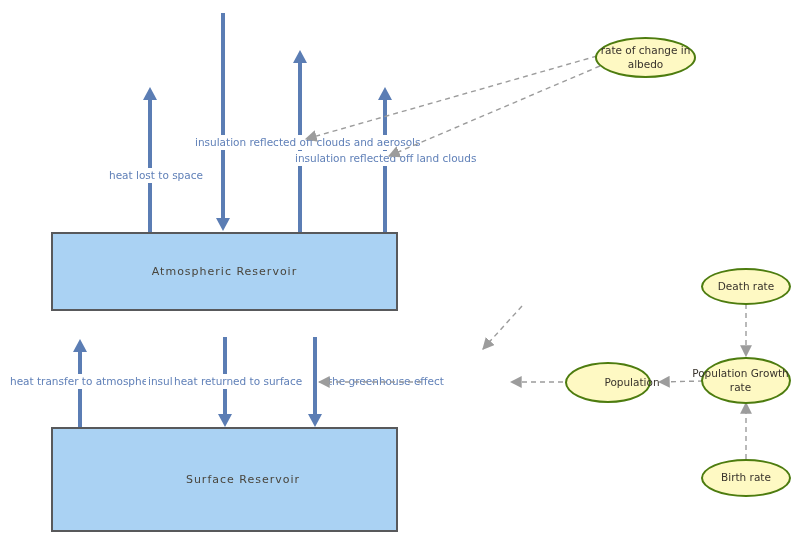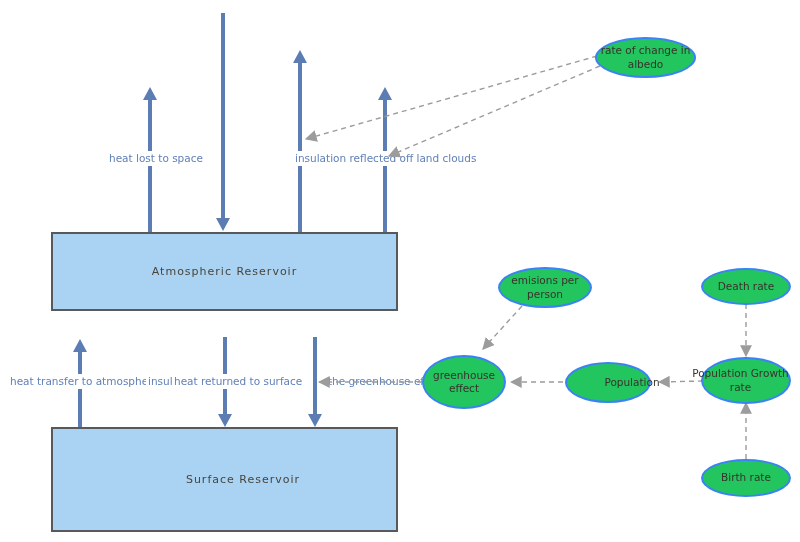--- a/index.html
+++ b/index.html
@@ -22,21 +22,21 @@
   .head.down{border-left:7px solid transparent;border-right:7px solid transparent;border-top:13px solid #5b7db4;}
   
   .flabel{
     position:absolute;font-size:10.5px;color:#6080b8;background:#ffffff;
     white-space:nowrap;z-index:2;padding:1px 2px;line-height:1.2;
   }
   
   #connectors{position:absolute;left:0;top:0;z-index:3;pointer-events:none;}
   
   .node{
-    position:absolute;background:#22c55e;border:2px solid #3b82f6;border-radius:50%;
+    position:absolute;background:#fef9c3;border:2px solid #4d7c0f;border-radius:50%;
     display:flex;align-items:center;justify-content:center;text-align:center;
     color:#38332c;font-size:10.5px;line-height:1.25;z-index:4;box-sizing:border-box;
     overflow:visible;
   }
   .node span{display:block;}
   #node-albedo{left:595px;top:37px;width:101px;height:41px;}
   #node-albedo span{width:96px;}
   #node-emissions{left:498px;top:267px;width:94px;height:41px;}
   #node-emissions span{width:84px;}
   #node-death{left:701px;top:268px;width:90px;height:37px;}
@@ -76,21 +76,22 @@
 
   <div class="shaft" style="left:78px;top:352px;height:75px;"></div>
   <div class="head up" style="left:73px;top:339px;"></div>
 
   <div class="shaft" style="left:223px;top:337px;height:77px;"></div>
   <div class="head down" style="left:218px;top:414px;"></div>
 
   <div class="shaft" style="left:313px;top:337px;height:77px;"></div>
   <div class="head down" style="left:308px;top:414px;"></div>
 
-  <div class="flabel" style="left:107px;top:151px;">heat lost to space</div>
+  <div class="flabel" style="left:193px;top:135px;">insulation reflected off clouds and aerosols</div>
+  <div class="flabel" style="left:107px;top:168px;">heat lost to space</div>
   <div class="flabel" style="left:293px;top:151px;">insulation reflected off land clouds</div>
 
   <div class="flabel" style="left:8px;top:374px;">heat transfer to atmosphere</div>
   <div class="flabel" style="left:146px;top:374px;">insulation</div>
   <div class="flabel" style="left:172px;top:374px;">heat returned to surface</div>
   <div class="flabel" style="left:326px;top:374px;">the greenhouse effect</div>
 
   <svg id="connectors" width="800" height="542">
     <defs>
       <marker id="ah" viewBox="0 0 10 10" refX="9" refY="5" markerWidth="8.5" markerHeight="8.5" orient="auto">
@@ -105,28 +106,22 @@
       <line x1="703" y1="381" x2="659" y2="382" marker-end="url(#ah)"></line>
       <line x1="746" y1="304" x2="746" y2="356" marker-end="url(#ah)"></line>
       <line x1="746" y1="459" x2="746" y2="403" marker-end="url(#ah)"></line>
       <line x1="422" y1="382" x2="319" y2="382" marker-end="url(#ah)"></line>
     </g>
   </svg>
 
   <div class="node" id="node-albedo">
     <span>rate of change in albedo</span>
   </div>
-  <div class="node" id="node-emissions">
-    <span>emisions per person</span>
-  </div>
   <div class="node" id="node-death">
     <span>Death rate</span>
-  </div>
-  <div class="node" id="node-greenhouse">
-    <span>greenhouse effect</span>
   </div>
   <div class="node" id="node-population">
     <span>Population</span>
   </div>
   <div class="node" id="node-birth">
     <span>Birth rate</span>
   </div>
   <div class="node" id="node-popgrowth">
     <span>Population Growth rate</span>
   </div>

